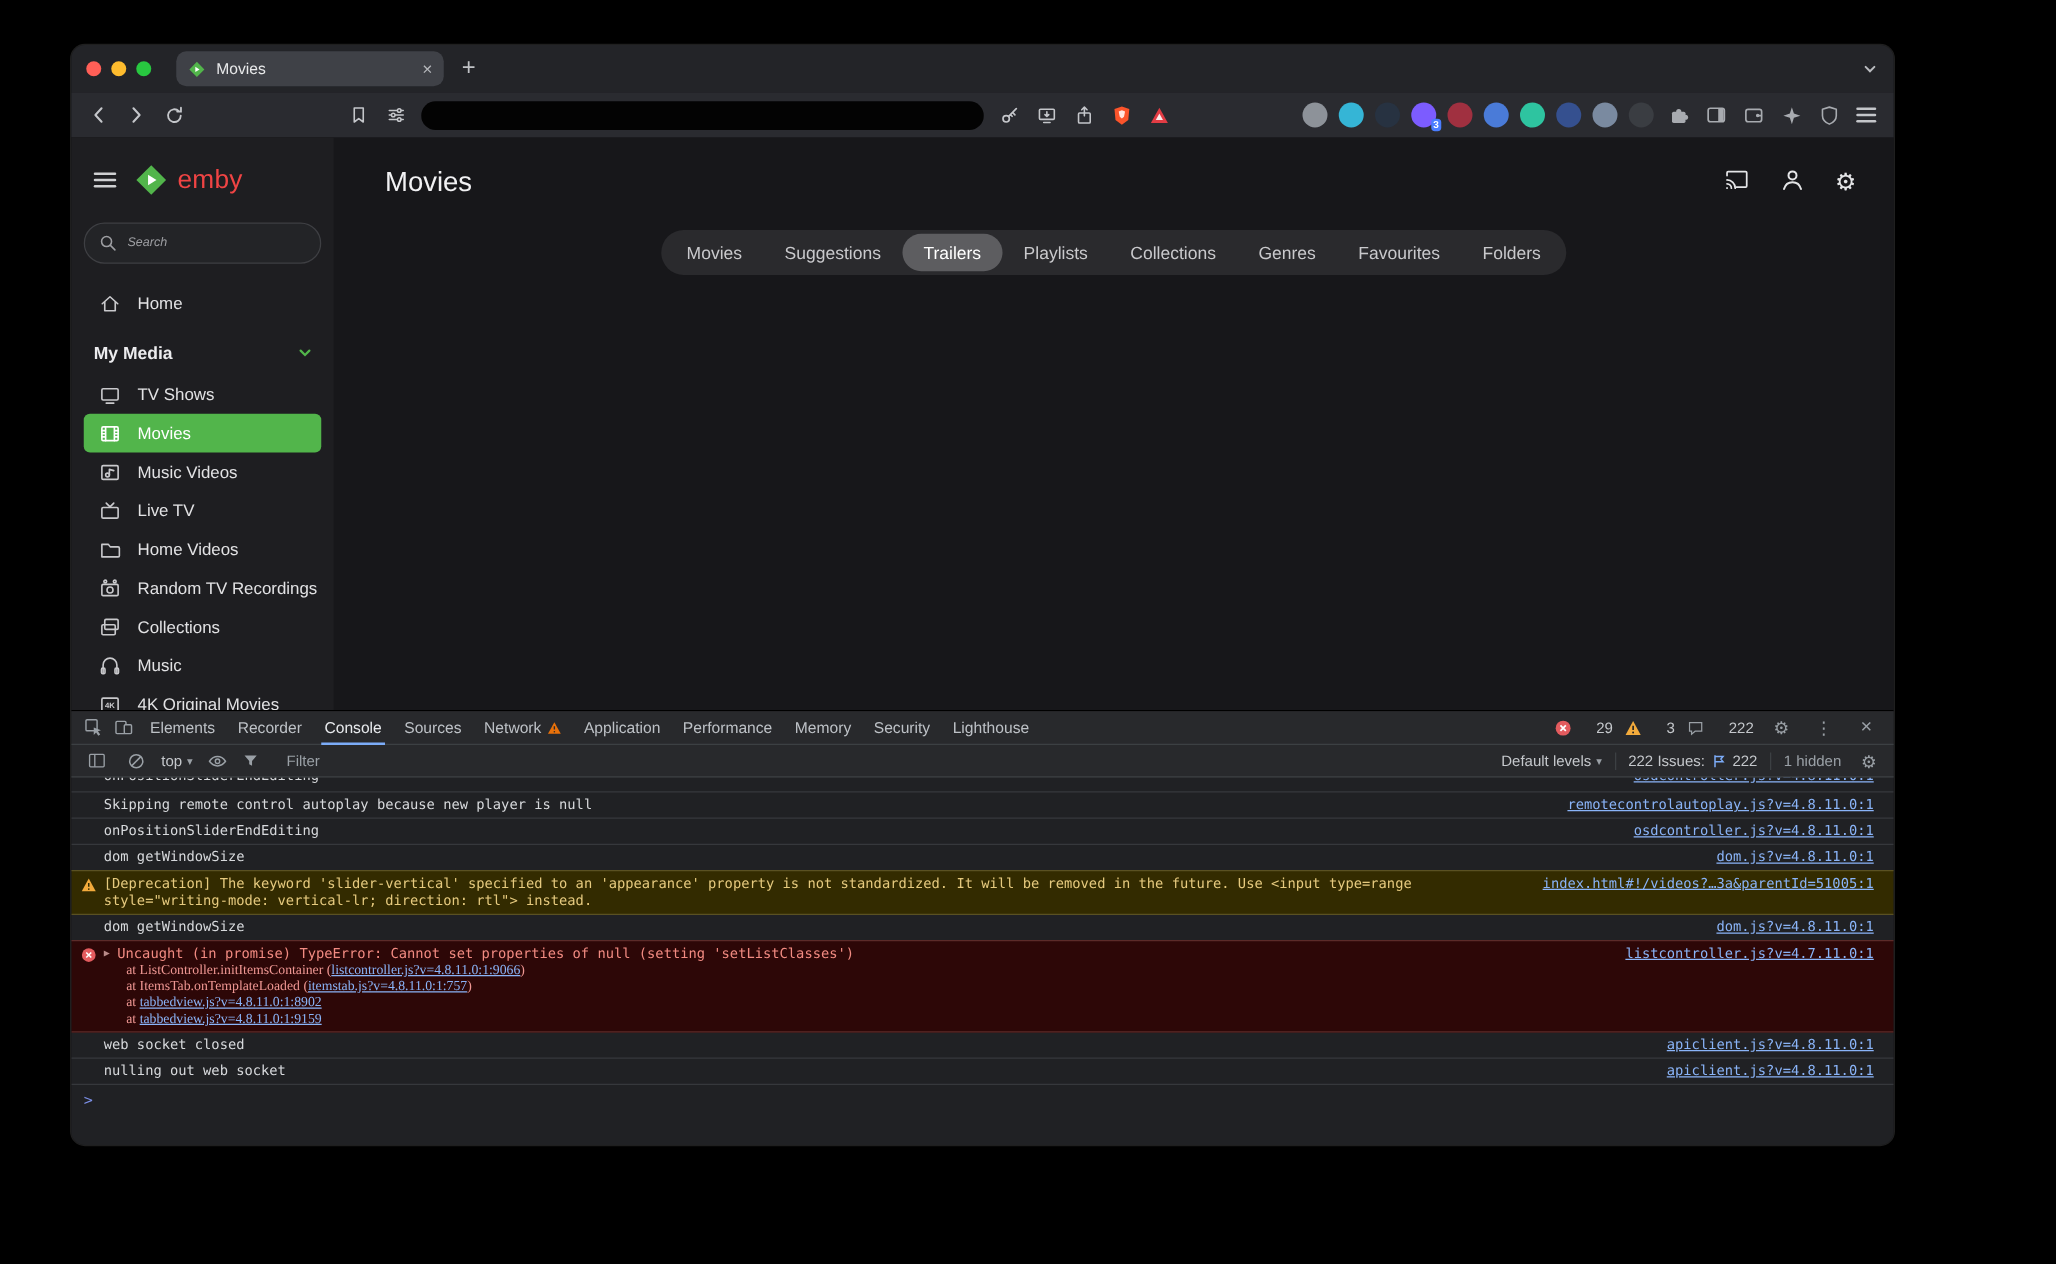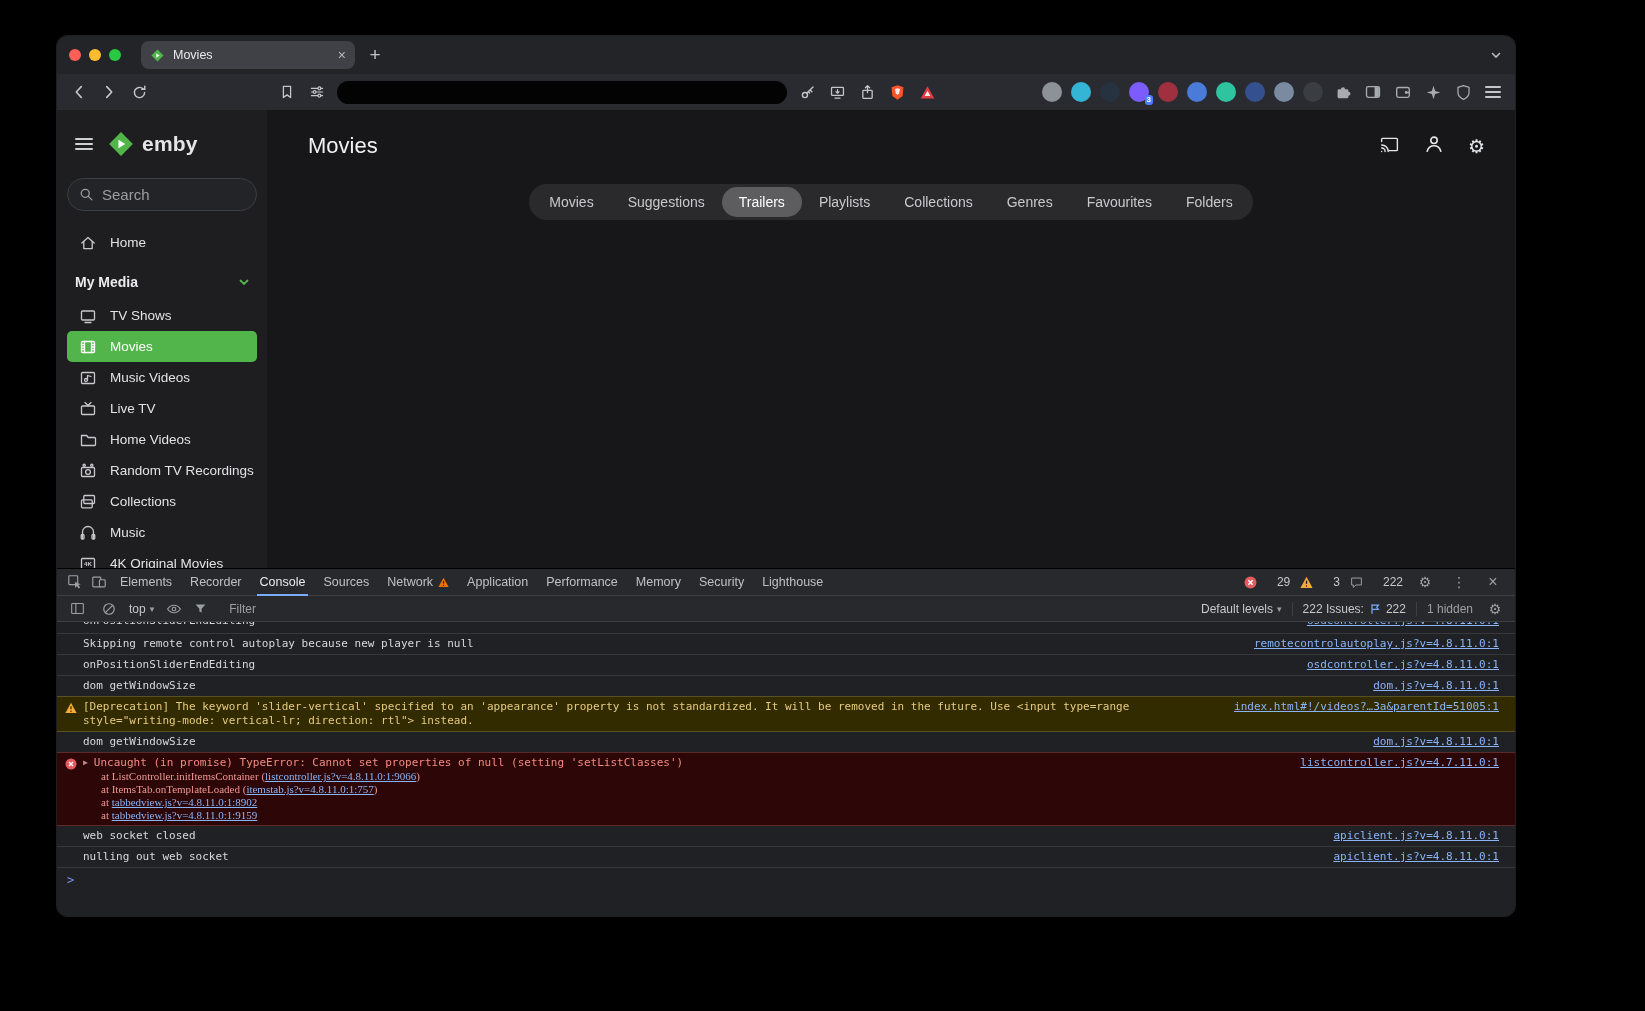--- a/index.html
+++ b/index.html
@@ -33,25 +33,25 @@
                font-size:8px; line-height:10px; border-radius:3px; padding:0 2px; font-weight:bold; }
   .hamburger { width:16px; display:flex; flex-direction:column; gap:3px; }
   .hamburger i { display:block; height:2px; background:#c4c6ca; border-radius:1px; }
 
   
   .app { height:458px; flex:none; display:flex; background:#17171a; }
   .sidebar { width:210px; background:#1e1e21; padding-top:16px; flex:none; }
   .side-top { display:flex; align-items:center; gap:14px; padding:4px 0 10px 18px; }
   .side-top .hamburger i { background:#cfd0d2; }
   .logo { display:flex; align-items:center; gap:7px; }
-  .logo-text { color:#e5e5e5; font-size:21px; font-weight:bold; letter-spacing:.2px; }
+  .logo-text { color:#ef4444; font-size:21px; font-weight:normal; letter-spacing:.2px; }
   .search { margin:10px 10px 16px; height:33px; background:#232427; border:1px solid #3e3f43;
             border-radius:17px; display:flex; align-items:center; gap:8px; padding:0 11px; }
-  .search input { background:transparent; border:0; outline:none; color:#eab308; font-size:15px; width:130px;
-                  font-family:"Liberation Sans",sans-serif; }
+  .search input { background:transparent; border:0; outline:none; color:#eab308; font-size:10px; width:130px;
+                  font-family:"Liberation Sans",sans-serif;font-style:italic; }
   .search input::placeholder { color:#9d9ea2; }
   .nav-item { height:31px; display:flex; align-items:center; gap:13px; padding:0 12px; margin:0 10px;
               border-radius:5px; color:#e2e2e4; font-size:13.5px; white-space:nowrap; }
   .nav-item svg { flex:none; color:#c9c9cc; }
   .nav-item.selected { background:#52b54b; color:#fff; }
   .nav-item.selected svg { color:#fff; }
   .section-head { display:flex; align-items:center; justify-content:space-between;
                   padding:16px 16px 10px 18px; color:#ececee; font-size:14px; font-weight:bold; }
 
   .content { flex:1; padding-top:20px; }

